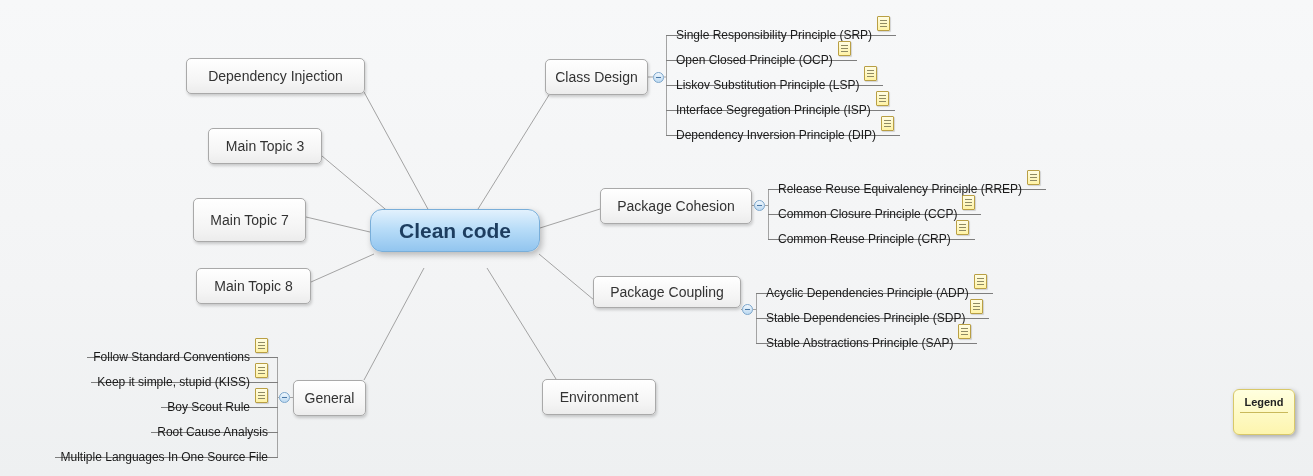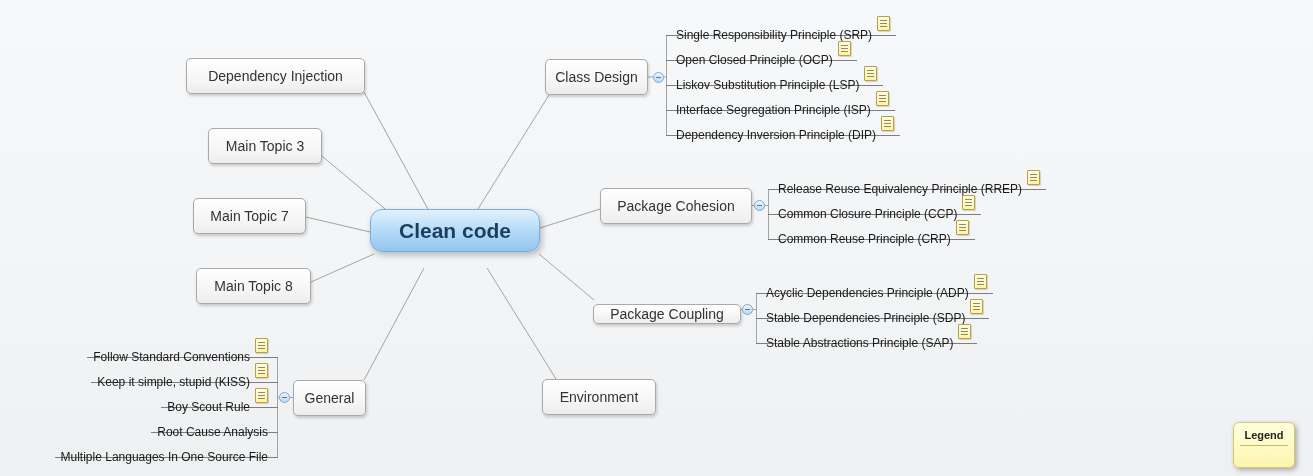--- a/index.html
+++ b/index.html
@@ -52,21 +52,21 @@
   .collapse-btn{
     position:absolute; width:11px; height:11px; border-radius:50%;
     background:linear-gradient(180deg,#f0f7fd 0%,#bcd9f1 100%);
     border:1px solid #7ba6cc; box-sizing:border-box;
   }
   .collapse-btn::after{
     content:""; position:absolute; left:2px; right:2px; top:4px; height:1px; background:#4a78a6;
   }
 
   .legend{
-    position:absolute; left:1233px; top:422px; width:62px; height:46px;
+    position:absolute; left:1233px; top:389px; width:62px; height:46px;
     background:linear-gradient(180deg,#ffffdf 0%,#fdf5ae 100%);
     border:1px solid #d8c869; border-radius:6px;
     box-shadow:2px 2px 5px rgba(0,0,0,.3);
     font-size:11px; font-weight:bold; color:#222; text-align:center;
     box-sizing:border-box;
   }
   .legend-title{display:block; margin:6px 6px 0 6px; padding-bottom:4px; border-bottom:1px solid #c9b95a;}
 </style>
 </head>
 <body>
@@ -105,36 +105,36 @@
   <div class="central">
     <span>Clean code</span>
   </div>
 
   <div class="topic" style="left:186px;top:58px;width:179px;height:36px">
     <span>Dependency Injection</span>
   </div>
   <div class="topic" style="left:208px;top:128px;width:114px;height:36px">
     <span>Main Topic 3</span>
   </div>
-  <div class="topic" style="left:193px;top:198px;width:113px;height:36px">
+  <div class="topic" style="left:193px;top:198px;width:113px;height:44px">
     <span>Main Topic 7</span>
   </div>
   <div class="topic" style="left:196px;top:268px;width:115px;height:36px">
     <span>Main Topic 8</span>
   </div>
   <div class="topic" style="left:293px;top:380px;width:73px;height:36px">
     <span>General</span>
   </div>
   <div class="topic" style="left:545px;top:59px;width:103px;height:36px">
     <span>Class Design</span>
   </div>
   <div class="topic" style="left:600px;top:188px;width:152px;height:36px">
     <span>Package Cohesion</span>
   </div>
-  <div class="topic" style="left:593px;top:304px;width:148px;height:20px">
+  <div class="topic" style="left:593px;top:276px;width:148px;height:32px">
     <span>Package Coupling</span>
   </div>
   <div class="topic" style="left:542px;top:379px;width:114px;height:36px">
     <span>Environment</span>
   </div>
 
   <div class="collapse-btn" style="left:653px;top:72px"></div>
   <div class="collapse-btn" style="left:754px;top:200px"></div>
   <div class="collapse-btn" style="left:742px;top:304px"></div>
   <div class="collapse-btn" style="left:279px;top:392px"></div>

